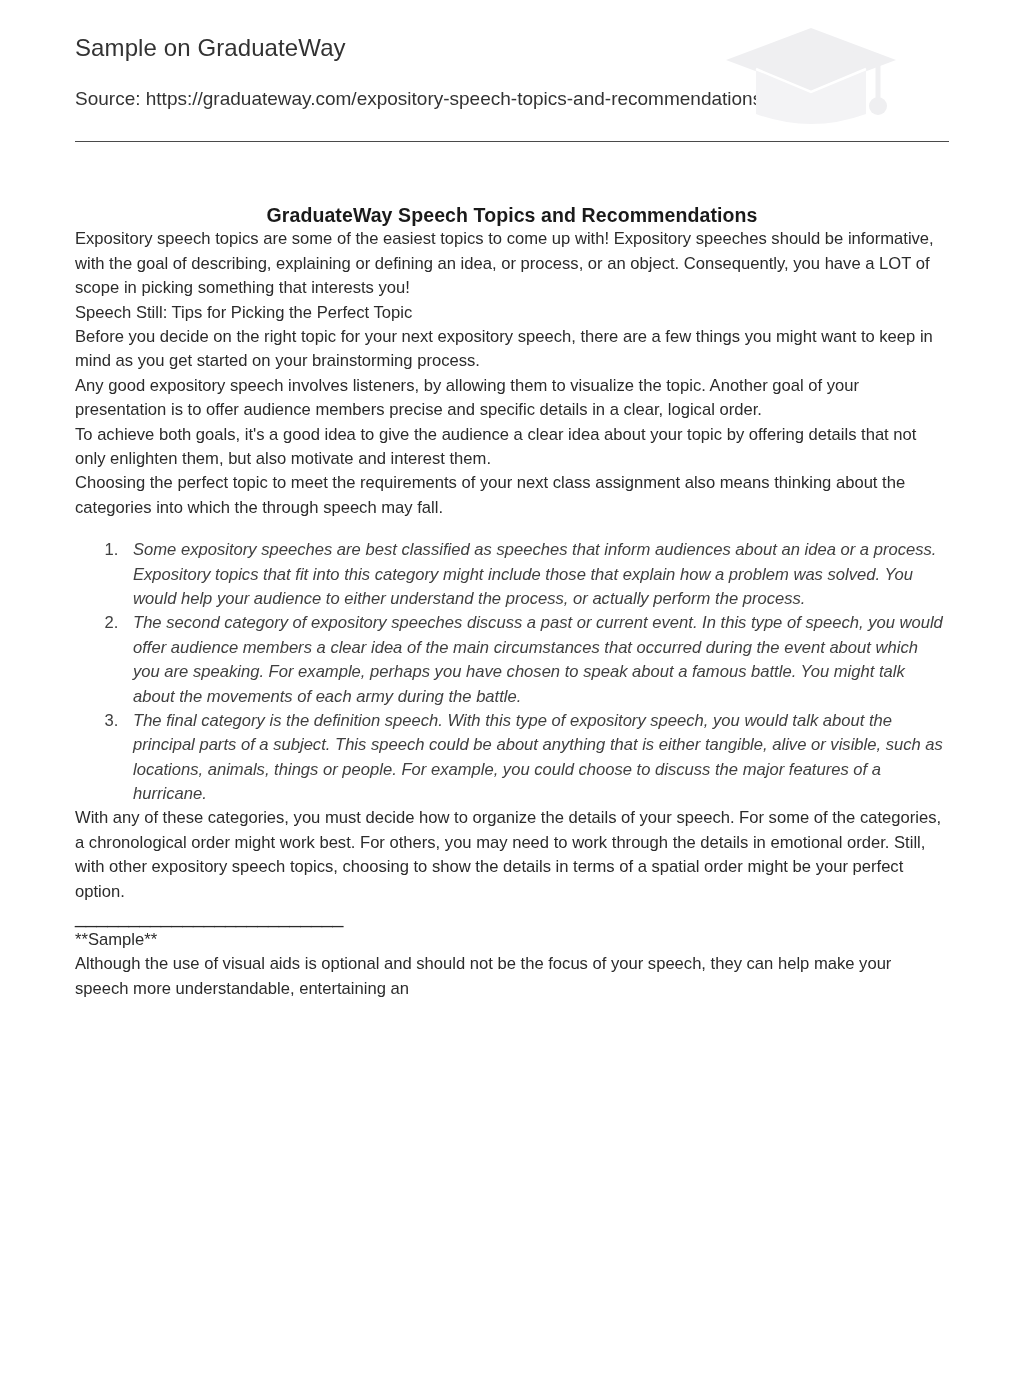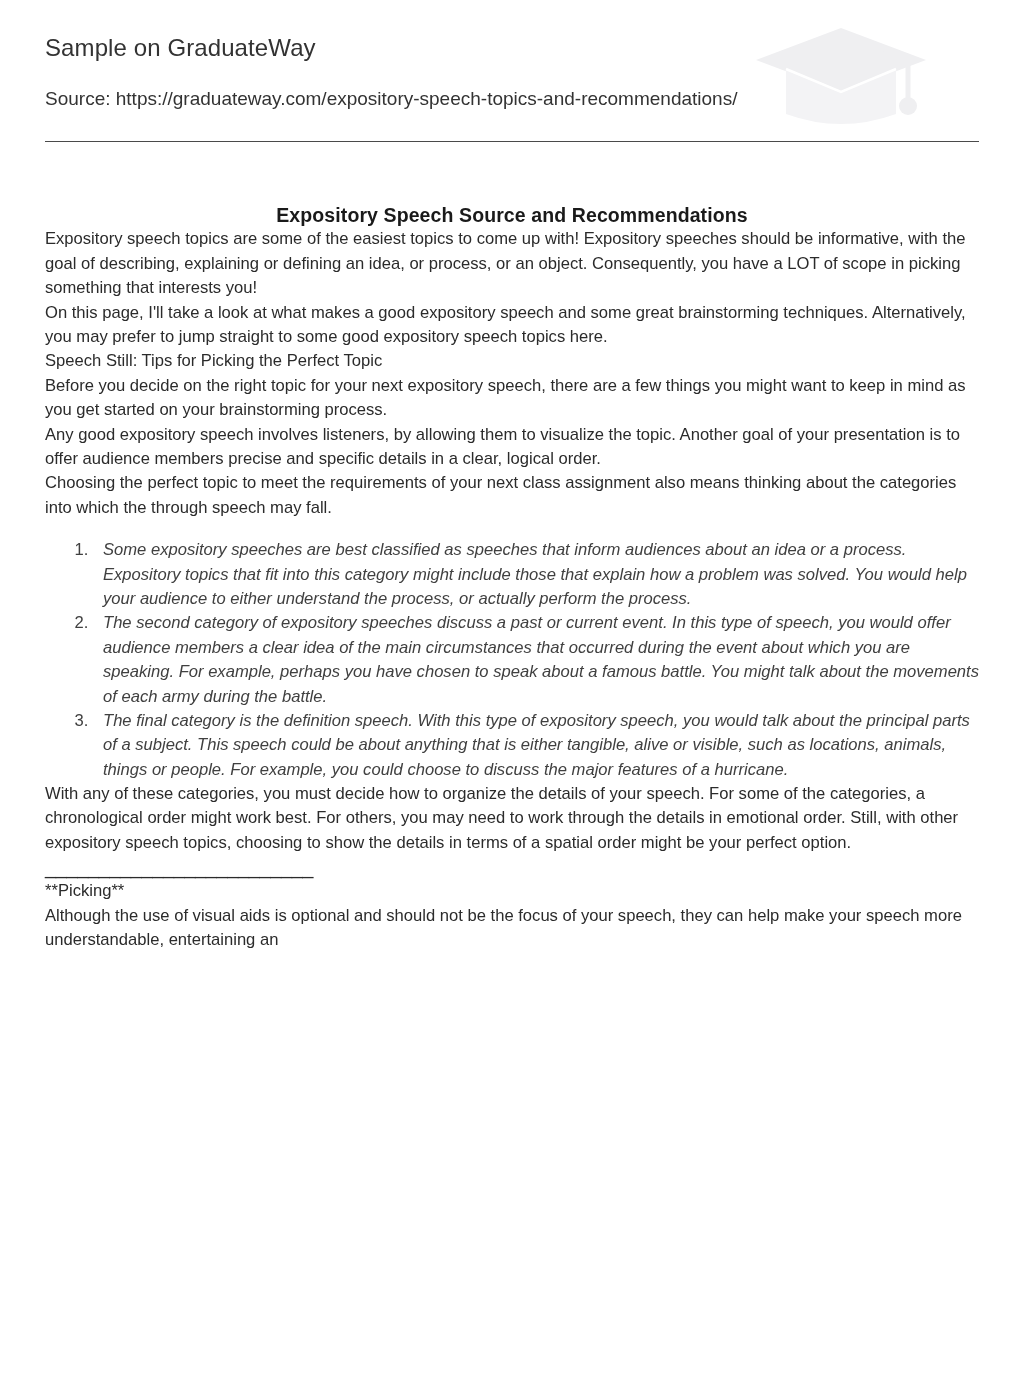--- a/index.html
+++ b/index.html
@@ -15,21 +15,21 @@
     color: #2b2b2b;
     position: relative;
     overflow: hidden;
   }
 
   .page {
     position: relative;
     width: 1024px;
     height: 1396px;
     box-sizing: border-box;
-    padding: 0 40px;
+    padding: 0 70px;
   }
 
   
   .doc-header {
     position: relative;
     padding-top: 34px;
   }
   .brand-title {
     font-size: 24px;
     font-weight: 400;
@@ -144,43 +144,43 @@
 
         <path d="M40,47 L95,70 L150,47" fill="none" stroke="#ffffff" stroke-width="2.5"></path>
       </svg>
     </div>
 
     <hr class="header-rule">
   </div>
 
   <div class="doc-body">
 
-    <h2 class="doc-title">Expository Speech Source and Recommendations</h2>
+    <h2 class="doc-title">GraduateWay Speech Topics and Recommendations</h2>
 
     <p class="para gap-title-first">Expository speech topics are some of the easiest topics to come up with! Expository speeches should be informative, with the goal of describing, explaining or defining an idea, or process, or an object. Consequently, you have a LOT of scope in picking something that interests you!</p>
 
-    <p class="para gap-std">On this page, I'll take a look at what makes a good expository speech and some great brainstorming techniques. Alternatively, you may prefer to jump straight to some good expository speech topics here.</p>
 
     <p class="para gap-section">Speech Still: Tips for Picking the Perfect Topic</p>
 
     <p class="para gap-std">Before you decide on the right topic for your next expository speech, there are a few things you might want to keep in mind as you get started on your brainstorming process.</p>
 
     <p class="para gap-std">Any good expository speech involves listeners, by allowing them to visualize the topic. Another goal of your presentation is to offer audience members precise and specific details in a clear, logical order.</p>
 
+    <p class="para gap-std">To achieve both goals, it's a good idea to give the audience a clear idea about your topic by offering details that not only enlighten them, but also motivate and interest them.</p>
 
     <p class="para gap-std">Choosing the perfect topic to meet the requirements of your next class assignment also means thinking about the categories into which the through speech may fall.</p>
 
     <ol class="topic-list">
       <li>Some expository speeches are best classified as speeches that inform audiences about an idea or a process. Expository topics that fit into this category might include those that explain how a problem was solved. You would help your audience to either understand the process, or actually perform the process.</li>
       <li>The second category of expository speeches discuss a past or current event. In this type of speech, you would offer audience members a clear idea of the main circumstances that occurred during the event about which you are speaking. For example, perhaps you have chosen to speak about a famous battle. You might talk about the movements of each army during the battle.</li>
       <li>The final category is the definition speech. With this type of expository speech, you would talk about the principal parts of a subject. This speech could be about anything that is either tangible, alive or visible, such as locations, animals, things or people. For example, you could choose to discuss the major features of a hurricane.</li>
     </ol>
 
     <p class="para gap-after-list">With any of these categories, you must decide how to organize the details of your speech. For some of the categories, a chronological order might work best. For others, you may need to work through the details in emotional order. Still, with other expository speech topics, choosing to show the details in terms of a spatial order might be your perfect option.</p>
 
     <p class="separator-underscores gap-sep">_________________________</p>
 
-    <p class="para gap-sep">**Picking**</p>
+    <p class="para gap-sep">**Sample**</p>
 
     <p class="para gap-sep">Although the use of visual aids is optional and should not be the focus of your speech, they can help make your speech more understandable, entertaining an</p>
 
   </div>
 </div>
 
 </body></html>

